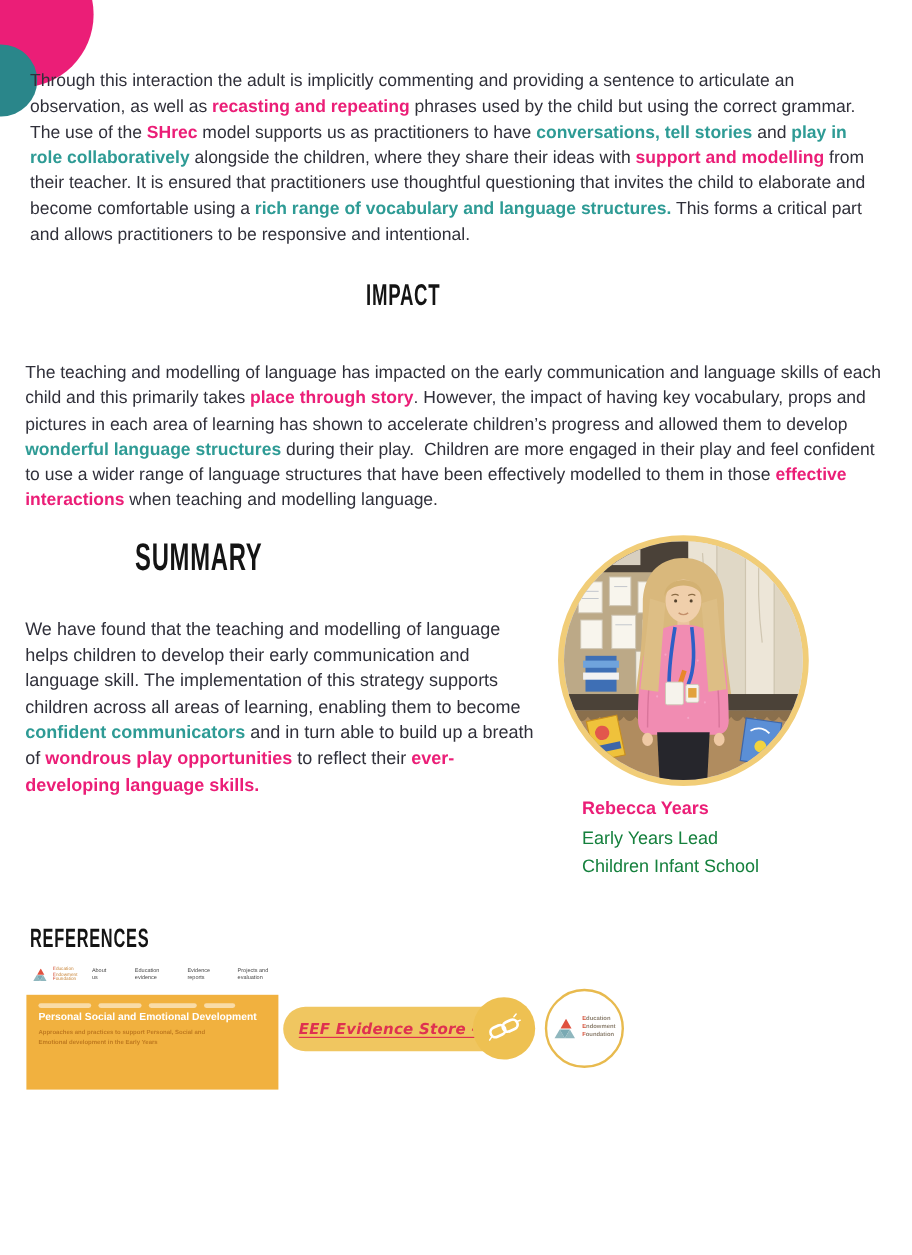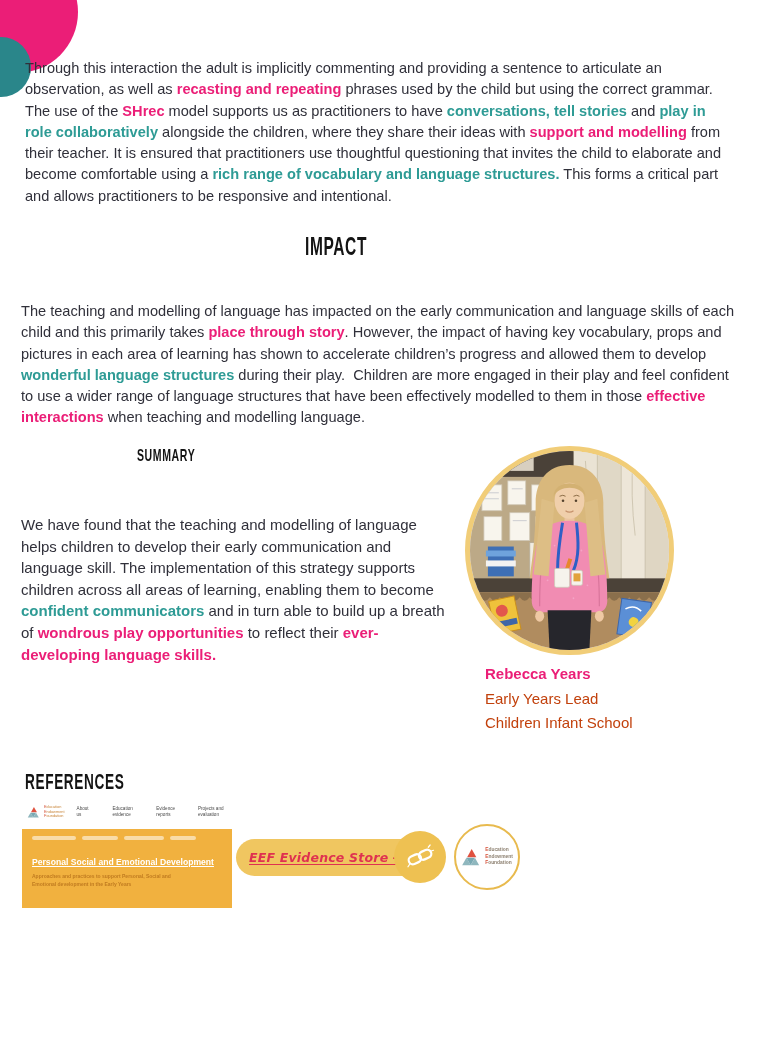--- a/index.html
+++ b/index.html
@@ -22,36 +22,36 @@
   .h-center{text-align:center;}
   .h-center .cond{transform-origin:center;}
   .h-left .cond{transform-origin:left center;}
   
   .photo{position:absolute;left:465px;top:446px;width:209px;height:209px;border-radius:50%;
          border:5px solid var(--gold);box-sizing:border-box;overflow:hidden;background:#E7E0D2;}
   .photo svg{display:block;width:100%;height:100%;}
   
   .attr{position:absolute;left:485px;top:662px;font-size:15px;line-height:24.5px;z-index:2;}
   .attr .name{color:var(--pink);font-weight:600;}
-  .attr .role,.attr .school{color:#c2410c;}
+  .attr .role,.attr .school{color:#15803d;}
   
   .refcard{position:absolute;left:22px;top:795px;width:210px;height:113px;z-index:2;background:#fff;}
   .refcard .hdr{height:34px;background:#ffffff;display:flex;align-items:center;padding:0 5px;box-sizing:border-box;gap:4px;}
   .logo-text{font-size:3.9px;line-height:1.2;color:#C9863B;}
   .mini-nav{display:flex;flex:1;justify-content:space-between;padding:0 3px 0 8px;}
   .mini-nav .item{font-size:4.6px;line-height:1.3;color:#4A4A4A;}
   .mini-nav .item:nth-child(1){width:16px;}
   .mini-nav .item:nth-child(2){width:24px;}
   .mini-nav .item:nth-child(3){width:22px;}
   .mini-nav .item:nth-child(4){width:26px;}
   .hero{height:79px;background:var(--amber);position:relative;padding:6px 10px;box-sizing:border-box;}
   .crumbs{display:flex;gap:6px;align-items:center;margin-top:1px;}
   .crumb{height:3.5px;background:rgba(255,255,255,0.55);border-radius:2px;}
   .crumb.c1{width:44px;} .crumb.c2{width:36px;} .crumb.c3{width:40px;} .crumb.c4{width:26px;}
-  .hero-title{margin-top:17px;font-size:8.6px;font-weight:700;color:#ffffff;text-decoration:underline;}
+  .hero-title{margin-top:2px;font-size:8.6px;font-weight:700;color:#ffffff;}
   .hero-sub{margin-top:5px;font-size:5px;line-height:8px;color:#C07B20;width:162px;font-weight:600;}
   
   .banner{position:absolute;left:236px;top:839px;width:186px;height:37px;background:var(--banyellow);
           border-radius:18.5px;display:flex;align-items:center;padding-left:13px;box-sizing:border-box;z-index:2;cursor:pointer;}
   .banner-label{font-family:"DejaVu Sans",sans-serif;font-style:italic;font-weight:700;font-size:12.5px;
                 color:var(--linkred);text-decoration:underline;text-underline-offset:2px;letter-spacing:0.2px;white-space:nowrap;}
   .chain-circle{position:absolute;left:394px;top:831px;width:52px;height:52px;border-radius:50%;background:#EEC152;
                 display:flex;align-items:center;justify-content:center;z-index:3;}
   
   .badge{position:absolute;left:454px;top:824px;width:66px;height:66px;border-radius:50%;background:#ffffff;
@@ -68,21 +68,21 @@
   <div class="decor-teal"></div>
 
   <div class="bodytext" style="left:25px;top:30px;width:710px;"><span class="run-plain">Through this interaction the adult is implicitly commenting and providing a sentence to articulate an observation, as well as </span><span class="run-pink">recasting and repeating</span><span class="run-plain"> phrases used by the child but using the correct grammar.
 </span><span class="run-plain">The use of the </span><span class="run-pink">SHrec</span><span class="run-plain"> model supports us as practitioners to have </span><span class="run-teal">conversations, tell stories</span><span class="run-plain"> and </span><span class="run-teal">play in role collaboratively</span><span class="run-plain"> alongside the children, where they share their ideas with </span><span class="run-pink">support and modelling</span><span class="run-plain"> from their teacher. It is ensured that practitioners use thoughtful questioning that invites the child to elaborate and become comfortable using a </span><span class="run-teal">rich range of vocabulary and language structures.</span><span class="run-plain"> This forms a critical part and allows practitioners to be responsive and intentional.</span></div>
 
   <div class="heading h-center" style="left:0;top:232px;width:672px;font-size:25px;">
     <span class="cond">IMPACT</span>
   </div>
   <div class="bodytext" style="left:21px;top:273px;width:719px;"><span class="run-plain">The teaching and modelling of language has impacted on the early communication and language skills of each child and this primarily takes </span><span class="run-pink">place through story</span><span class="run-plain">. However, the impact of having key vocabulary, props and pictures in each area of learning has shown to accelerate children’s progress and allowed them to develop </span><span class="run-teal">wonderful language structures</span><span class="run-plain"> during their play.  Children are more engaged in their play and feel confident to use a wider range of language structures that have been effectively modelled to them in those </span><span class="run-pink">effective interactions</span><span class="run-plain"> when teaching and modelling language.</span></div>
 
-  <div class="heading h-center" style="left:21px;top:446px;width:290px;font-size:17px;">
+  <div class="heading h-center" style="left:21px;top:446px;width:290px;font-size:32px;">
     <span class="cond">SUMMARY</span>
   </div>
   <div class="bodytext" style="left:21px;top:486px;width:430px;font-size:15px;line-height:21.6px;"><span class="run-plain">We have found that the teaching and modelling of language helps children to develop their early communication and language skill. The implementation of this strategy supports children across all areas of learning, enabling them to become </span><span class="run-teal">confident communicators</span><span class="run-plain"> and in turn able to build up a breath of </span><span class="run-pink">wondrous play opportunities</span><span class="run-plain"> to reflect their </span><span class="run-pink">ever-developing language skills.</span></div>
 
   <figure class="photo" style="margin:0;">
     <svg viewBox="0 0 200 200" preserveAspectRatio="xMidYMid slice">
       <rect width="200" height="200" fill="#E7E0D2"></rect>
 
       <rect x="104" width="24" height="200" fill="#EAE3D4"></rect>
       <rect x="128" width="24" height="200" fill="#E0D8C6"></rect>

